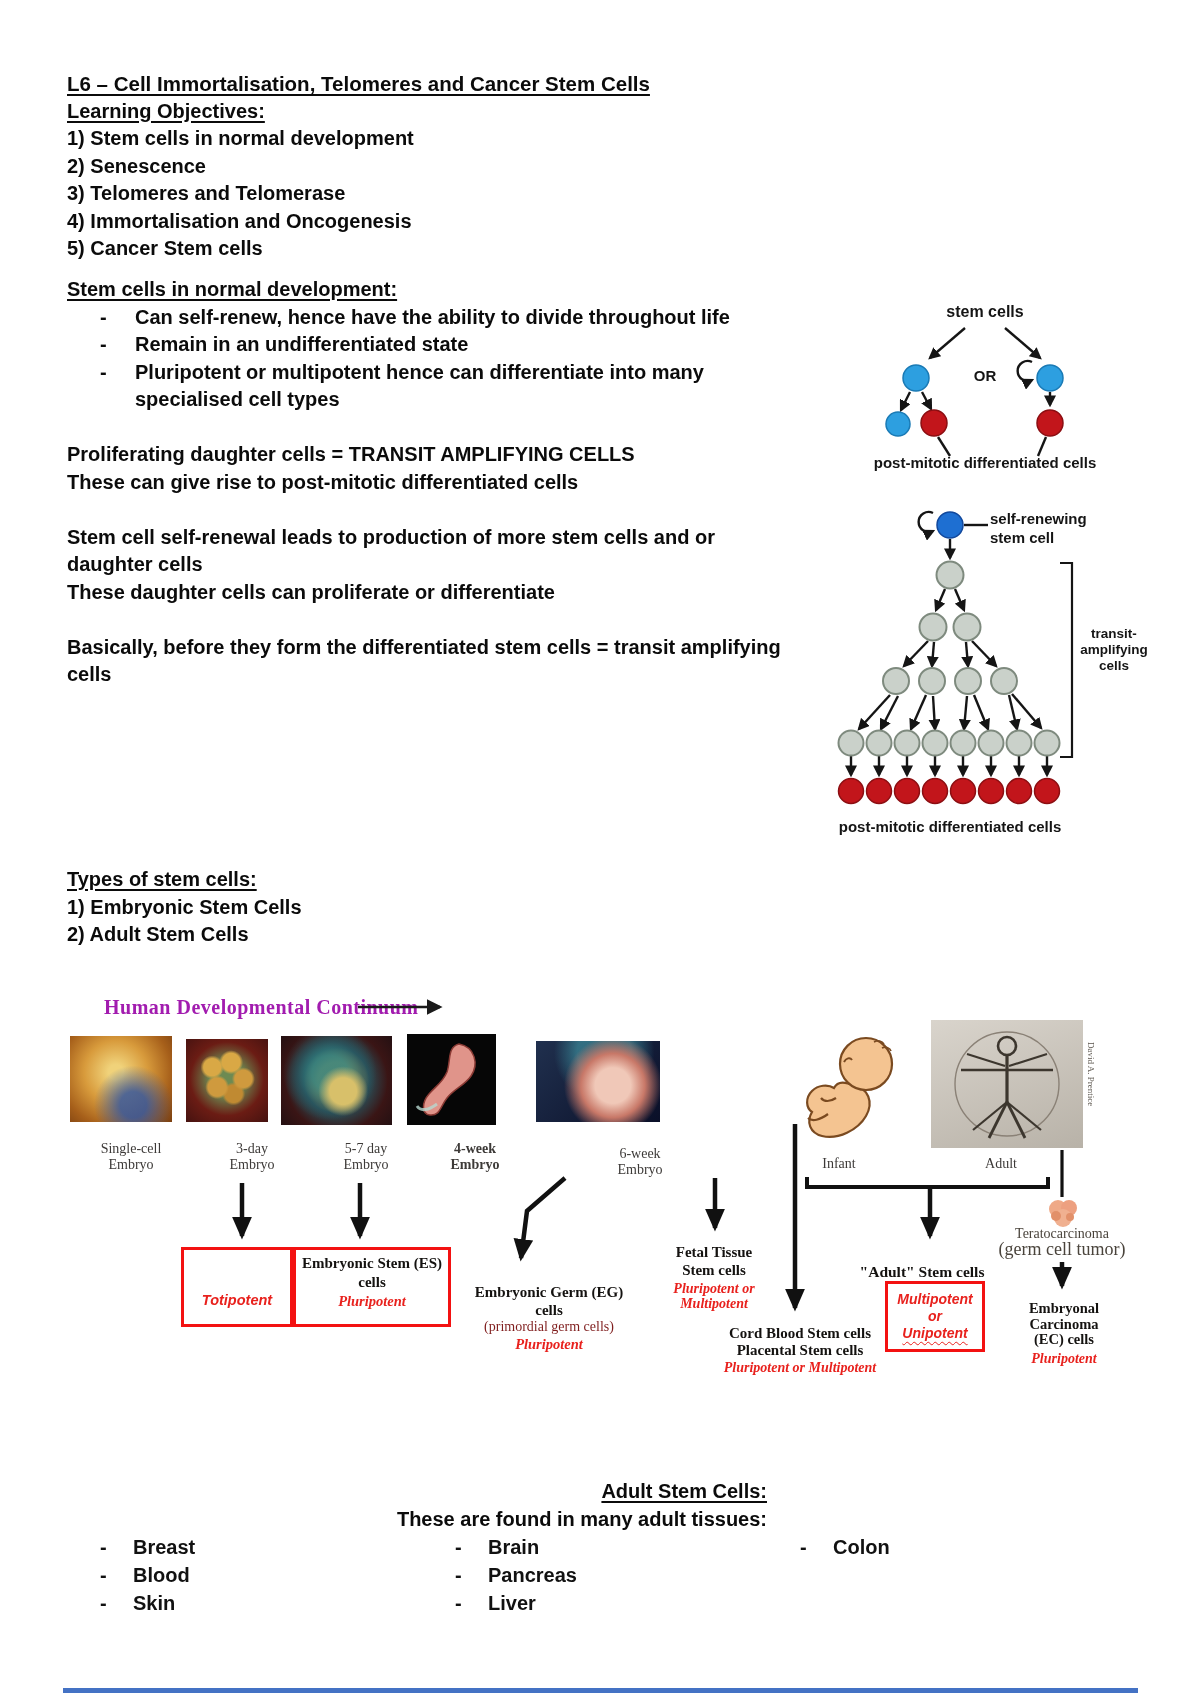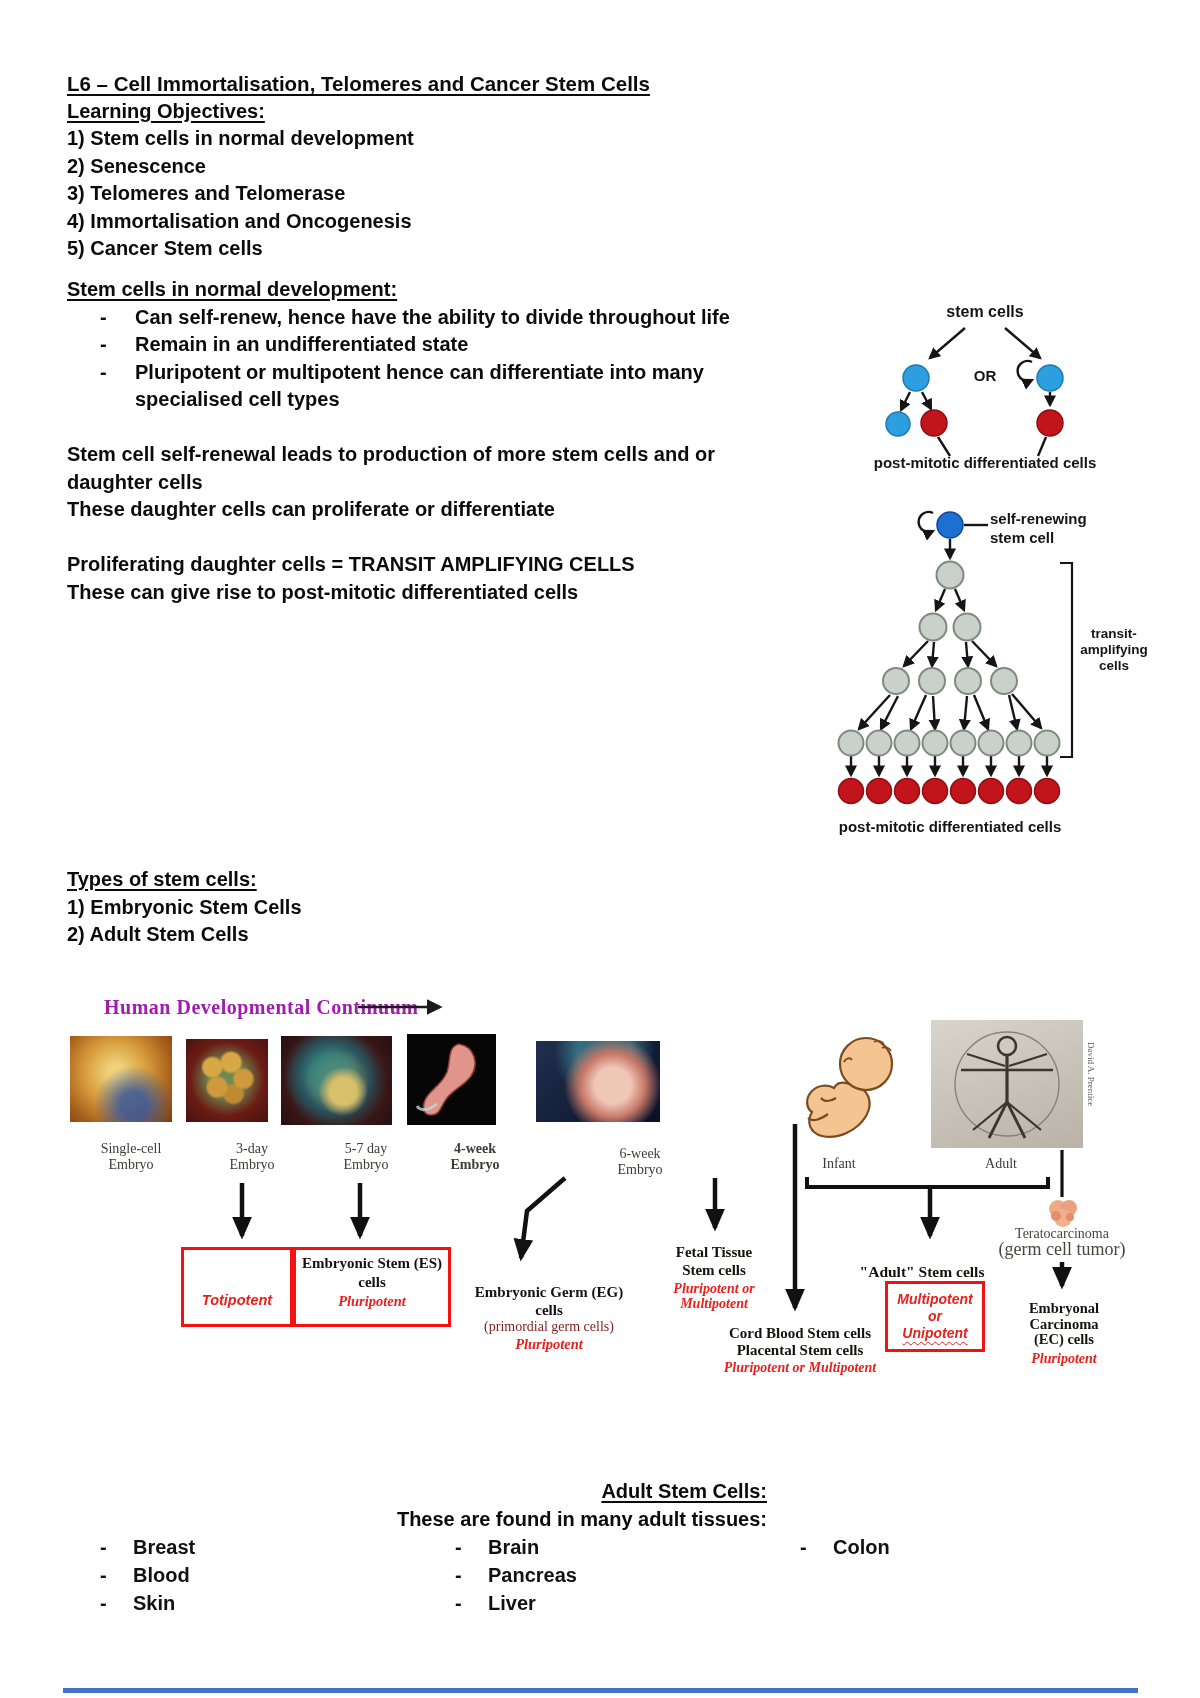--- a/index.html
+++ b/index.html
@@ -53,27 +53,31 @@
     <div class="bullet-row">
       <span class="dash">-</span>
       <span class="nw">Remain in an undifferentiated state</span>
     </div>
     <div class="bullet-row">
       <span class="dash">-</span>
       <span class="nw">Pluripotent or multipotent hence can differentiate into many</span>
     </div>
     <div class="cont-line nw">specialised cell types</div>
     <div style="margin-top:27.5px;">
+      <div class="nw">Proliferating daughter cells = TRANSIT AMPLIFYING CELLS</div>
+      <div class="nw">These can give rise to post-mitotic differentiated cells</div>
+    </div>
+    <div style="margin-top:27.5px;">
       <div class="nw">Stem cell self-renewal leads to production of more stem cells and or</div>
       <div class="nw">daughter cells</div>
       <div class="nw">These daughter cells can proliferate or differentiate</div>
     </div>
     <div style="margin-top:27.5px;">
-      <div class="nw">Proliferating daughter cells = TRANSIT AMPLIFYING CELLS</div>
-      <div class="nw">These can give rise to post-mitotic differentiated cells</div>
+      <div class="nw">Basically, before they form the differentiated stem cells = transit amplifying</div>
+      <div class="nw">cells</div>
     </div>
   </div>
 
   <div class="abs figlab" style="left:905px;top:303px;width:160px;font-size:16px;">stem cells</div>
   <div class="abs figlab" style="left:962px;top:367px;width:46px;font-size:15px;">OR</div>
   <div class="abs figlab" style="left:840px;top:454px;width:290px;font-size:15px;">post-mitotic differentiated cells</div>
 
   <svg class="abs" style="left:860px;top:320px;" width="260" height="145" viewBox="0 0 260 145">
     <defs>
       <marker id="ah2" markerWidth="5" markerHeight="5" refX="4" refY="2.5" orient="auto">

